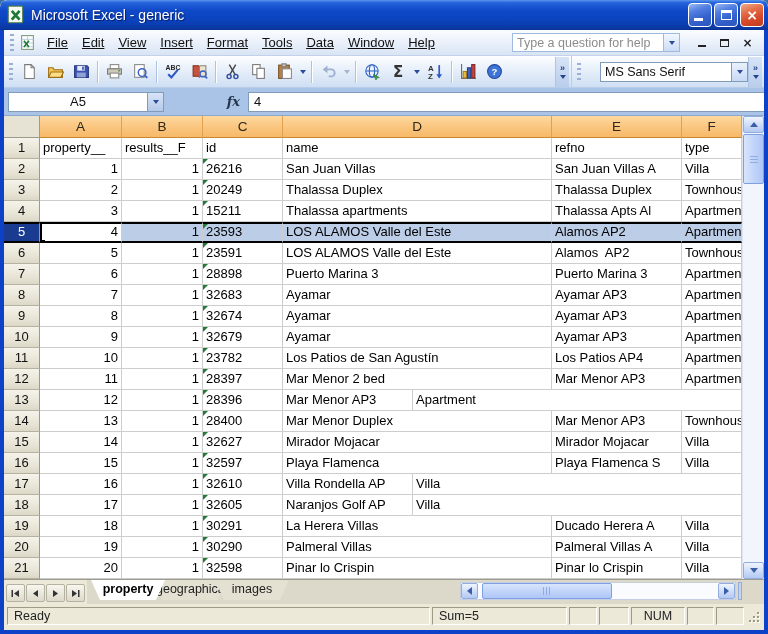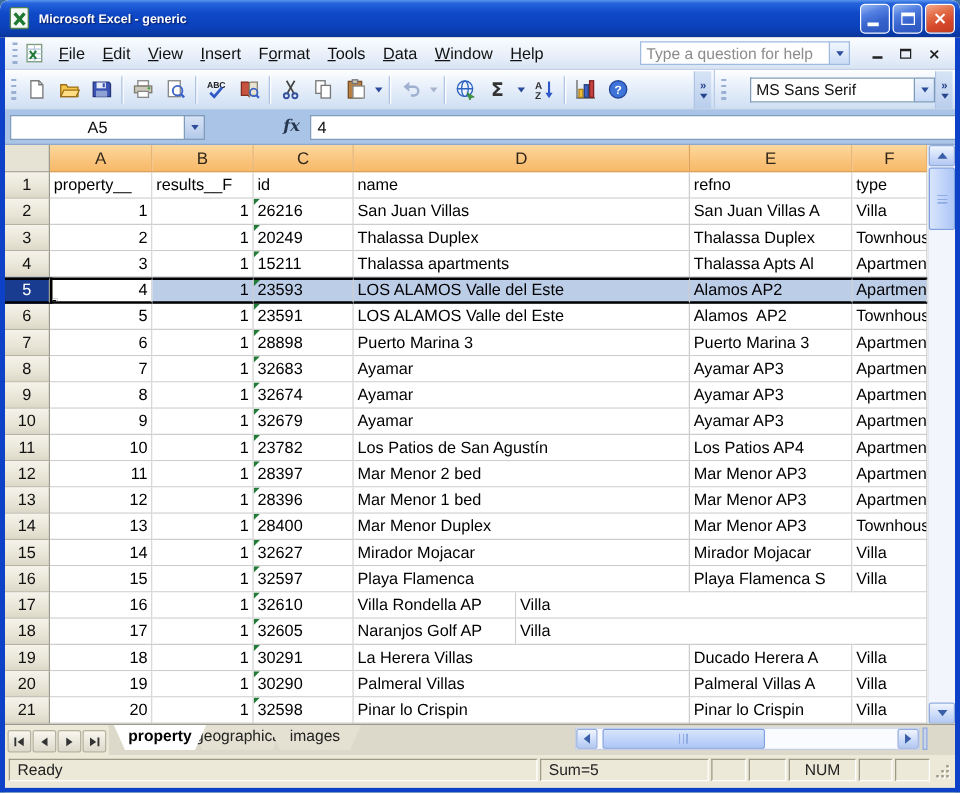--- a/index.html
+++ b/index.html
@@ -9,21 +9,21 @@
     font-family:"Liberation Sans",sans-serif;background:#ECE9D8;
     border-radius:7px 7px 0 0;
   }
   
   .titlebar{
     position:absolute;top:0;left:0;width:768px;height:30px;
     background:linear-gradient(180deg,#5A96EE 0%,#2563DC 9%,#0F49C8 35%,#0B42BC 70%,#0A379F 96%,#092F8E 100%);
     border-radius:7px 7px 0 0;display:flex;align-items:center;padding:0 4px 0 6px;
   }
   .titlebar .app-icon{width:20px;height:20px;margin-right:5px;flex:0 0 auto;}
-  .title-text{color:#fff;font-weight:bold;font-size:10px;text-shadow:1px 1px 1px rgba(0,0,40,.6);flex:1;white-space:nowrap;overflow:hidden;}
+  .title-text{color:#fff;font-weight:normal;font-size:14px;text-shadow:1px 1px 1px rgba(0,0,40,.6);flex:1;white-space:nowrap;overflow:hidden;}
   .wbtns{display:flex;gap:2px;}
   .wbtn{width:24px;height:24px;border-radius:4px;border:1px solid #fff;
     background:linear-gradient(160deg,#9DBBF2 0%,#5380E2 30%,#3763CE 60%,#2B55BE 100%);
     position:relative;display:flex;align-items:center;justify-content:center;}
   .wbtn.close{background:linear-gradient(160deg,#F2A98C 0%,#E36C47 35%,#D6492A 65%,#C23C1E 100%);}
   .wbtn .min-glyph{position:absolute;left:5px;bottom:5px;width:9px;height:3px;background:#fff;}
   .wbtn .max-glyph{width:11px;height:10px;border:1px solid #fff;border-top:3px solid #fff;}
   .wbtn .x-glyph{color:#fff;font-weight:bold;font-size:14px;line-height:14px;font-family:"DejaVu Sans",sans-serif;}
   
   .frame-left,.frame-right{position:absolute;top:30px;bottom:0;width:4px;background:#0C41C8;}
@@ -31,21 +31,21 @@
   .frame-bottom{position:absolute;left:0;right:0;bottom:0;height:4px;background:#0C41C8;}
   
   .content{position:absolute;top:30px;left:4px;right:4px;bottom:4px;display:flex;flex-direction:column;background:#ECE9D8;}
   
   .menubar{height:26px;flex:0 0 26px;display:flex;align-items:center;
     background:linear-gradient(180deg,#FAFCFF 0%,#E9F0FA 55%,#D8E4F4 100%);
     border-bottom:1px solid #C3D2EA;padding:0 3px;font-size:13px;}
   .grip{width:4px;height:18px;margin:0 3px;flex:0 0 auto;
     background:repeating-linear-gradient(180deg,#9AAFD4 0 2px,transparent 2px 5px);}
   .menubar .wb-icon{width:17px;height:17px;margin:0 4px 0 2px;flex:0 0 auto;}
-  .menu-item{padding:3px 7px;color:#111;white-space:nowrap;cursor:default;}
+  .menu-item{padding:3px 7px;color:#111;white-space:nowrap;cursor:default;text-decoration:underline;}
   .menu-item u{text-decoration:underline;}
   .help-box{margin-left:auto;display:flex;align-items:center;}
   .help-input{width:152px;height:19px;border:1px solid #9EBADF;background:#fff;
     font-size:12.5px;color:#808080;padding:1px 4px;font-family:"Liberation Sans",sans-serif;}
   .help-input::placeholder{color:#8C8C8C;}
   .combo-arrow-btn{width:16px;height:19px;border:1px solid #9EBADF;border-left:none;
     background:linear-gradient(180deg,#F2F7FE,#CBDCF6);display:flex;align-items:center;justify-content:center;}
   .tri-down{width:0;height:0;border-left:3.5px solid transparent;border-right:3.5px solid transparent;border-top:4px solid #2B4C9B;}
   .mdi-btns{display:flex;align-items:center;gap:8px;margin:0 6px 0 14px;}
   .mdi{width:15px;height:14px;display:flex;align-items:center;justify-content:center;color:#222;}
@@ -514,21 +514,20 @@
               <div class="cell c3 idcell">28397</div>
               <div class="cell c4">Mar Menor 2 bed</div>
               <div class="cell c5">Mar Menor AP3</div>
               <div class="cell c6">Apartment</div>
             </div>
             <div class="grid-row">
               <div class="rowhdr c0">13</div>
               <div class="cell c1 numcell">12</div>
               <div class="cell c2 numcell">1</div>
               <div class="cell c3 idcell">28396</div>
-              <div class="cell c4">Mar Menor 1 bed</div>
               <div class="cell c5">Mar Menor AP3</div>
               <div class="cell c6">Apartment</div>
             </div>
             <div class="grid-row">
               <div class="rowhdr c0">14</div>
               <div class="cell c1 numcell">13</div>
               <div class="cell c2 numcell">1</div>
               <div class="cell c3 idcell">28400</div>
               <div class="cell c4">Mar Menor Duplex</div>
               <div class="cell c5">Mar Menor AP3</div>

